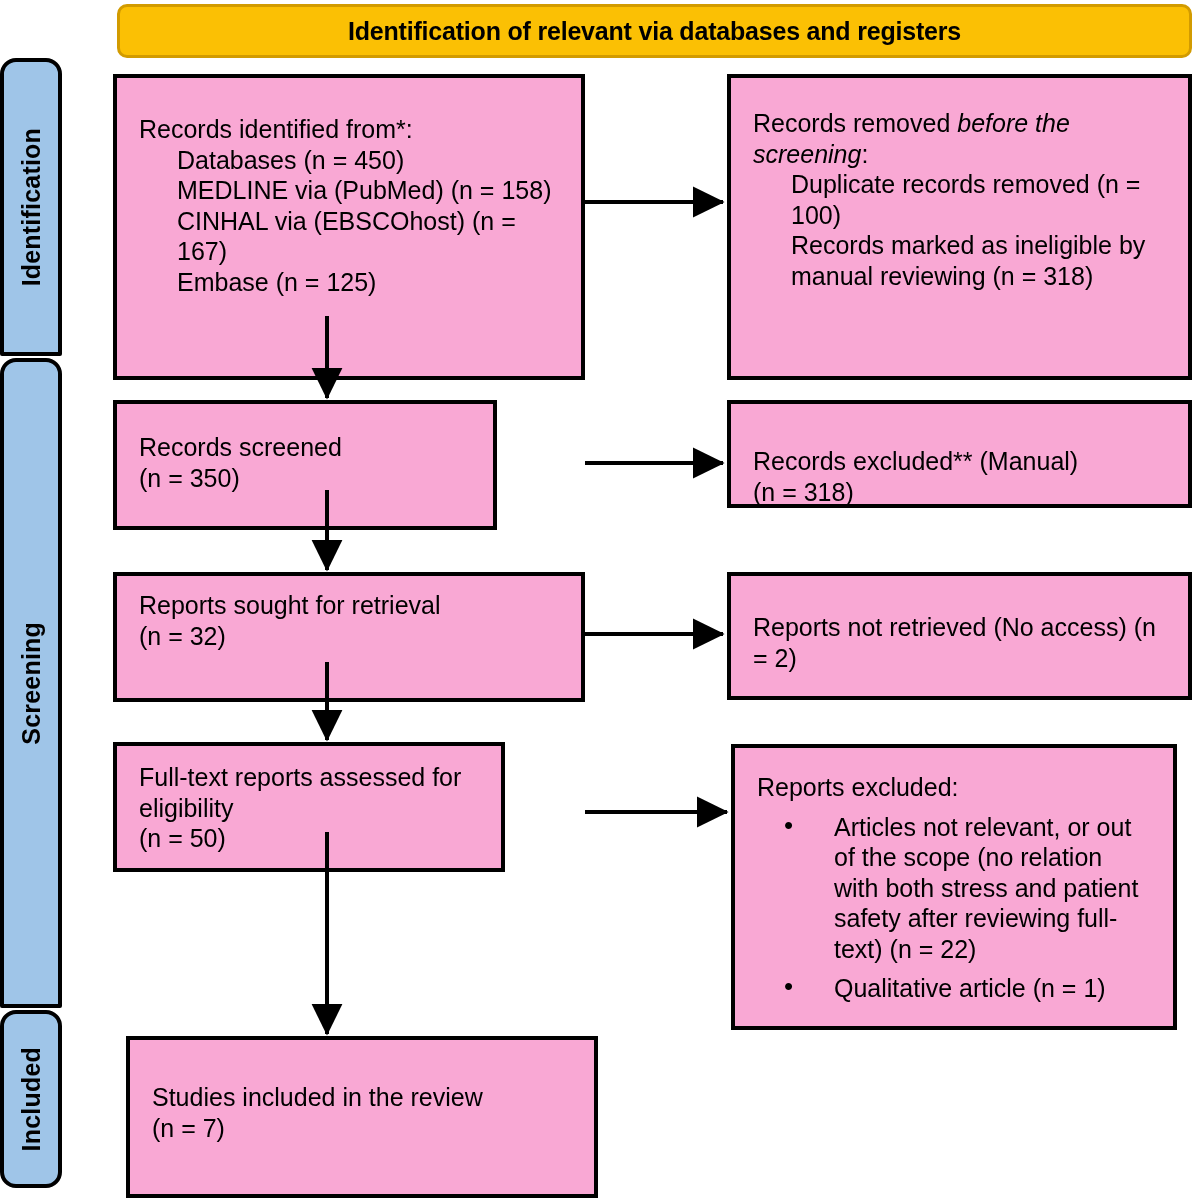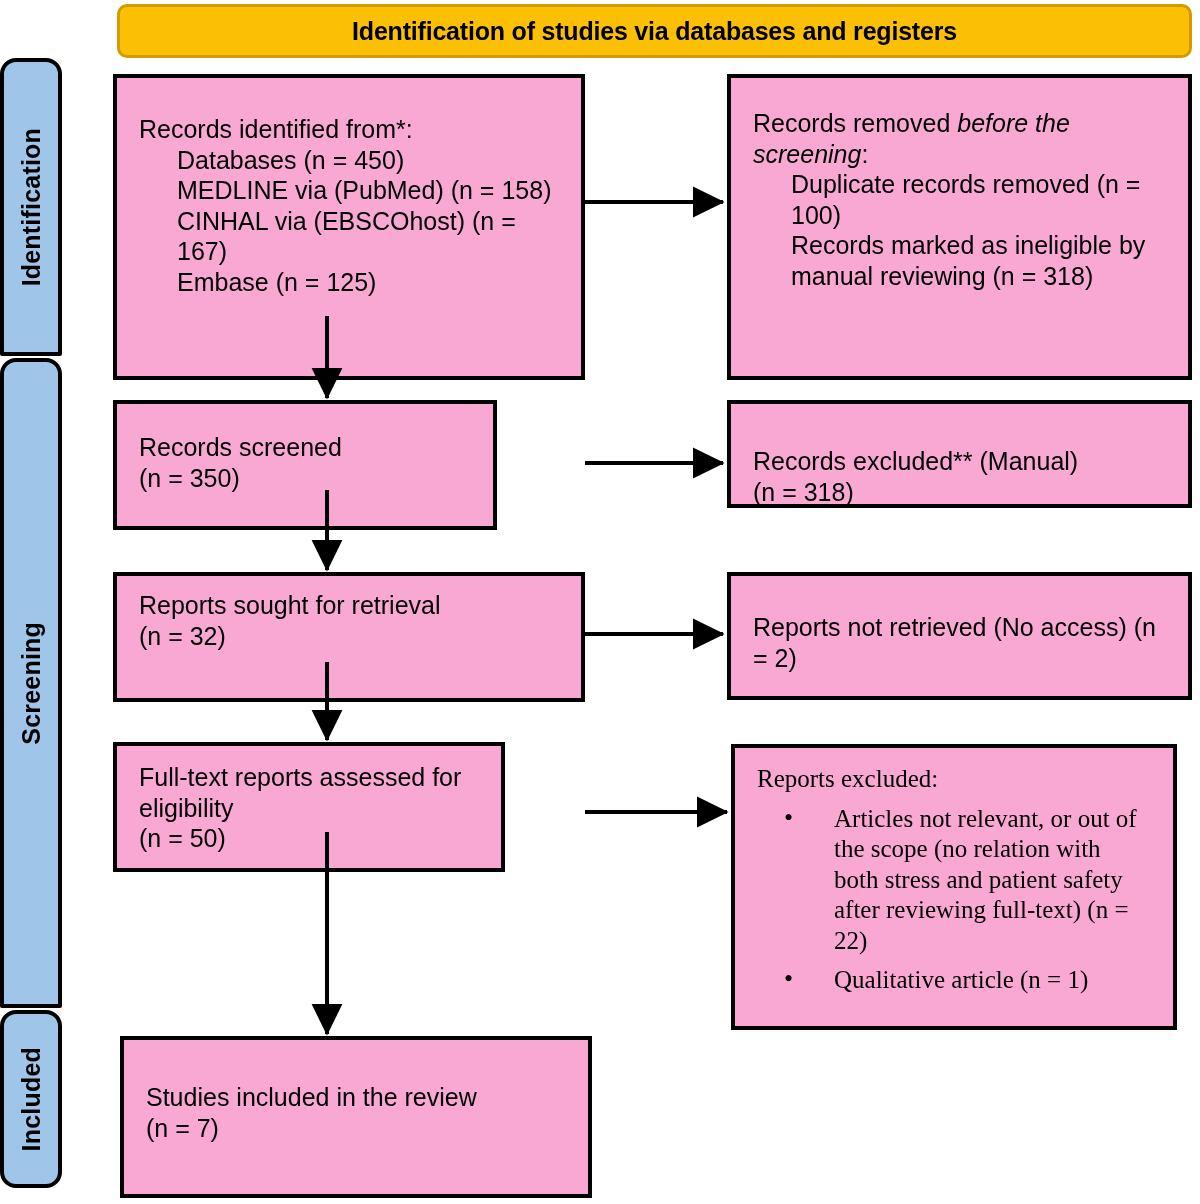--- a/index.html
+++ b/index.html
@@ -100,27 +100,27 @@
   }
   .flow-box .bt em {
     font-style: italic;
   }
 
   
   #box-identified      { left: 113px; top: 74px;   width: 472px; height: 306px; padding-top: 36px; }
   #box-screened        { left: 113px; top: 400px;  width: 384px; height: 130px; padding-top: 28px; }
   #box-sought          { left: 113px; top: 572px;  width: 472px; height: 130px; }
   #box-fulltext        { left: 113px; top: 742px;  width: 392px; height: 130px; padding-top: 16px; }
-  #box-included        { left: 120px; top: 1036px; width: 472px; height: 162px; padding-top: 42px; }
+  #box-included        { left: 126px; top: 1036px; width: 472px; height: 162px; padding-top: 42px; }
 
   
   #box-removed         { left: 727px; top: 74px;   width: 465px; height: 306px; padding-top: 30px; }
   #box-excluded        { left: 727px; top: 400px;  width: 465px; height: 108px; padding-top: 42px; }
   #box-notretrieved    { left: 727px; top: 572px;  width: 465px; height: 128px; padding-top: 36px; }
-  #box-reports-excl    { left: 731px; top: 744px;  width: 446px; height: 286px; padding-top: 16px; font-family: Liberation Serif, serif; }
+  #box-reports-excl    { left: 731px; top: 744px;  width: 446px; height: 286px; padding-top: 24px; }
 
   
   .bullets { margin: 0; padding: 0; list-style: none; }
   .bullets > li {
     position: relative;
     padding-left: 68px;
     font-size: 25px;
     line-height: 1.22;
     color: #000000;
     margin: 9px;
@@ -153,21 +153,21 @@
 
   <div class="phase-tab" id="tab-screening">
     <span class="phase-label">Screening</span>
   </div>
 
   <div class="phase-tab" id="tab-included">
     <span class="phase-label">Included</span>
   </div>
 
   <div id="header-banner">
-    <span class="banner-text">Identification of studies via databases and registers</span>
+    <span class="banner-text">Identification of relevant via databases and registers</span>
   </div>
 
   <div class="flow-box" id="box-identified">
     <p class="bt">Records identified from*:</p>
     <p class="bt indent">Databases (n = 450)</p>
     <p class="bt indent">MEDLINE via (PubMed) (n = 158)</p>
     <p class="bt indent">CINHAL via (EBSCOhost) (n = 167)</p>
     <p class="bt indent">Embase (n = 125)</p>
   </div>
 

